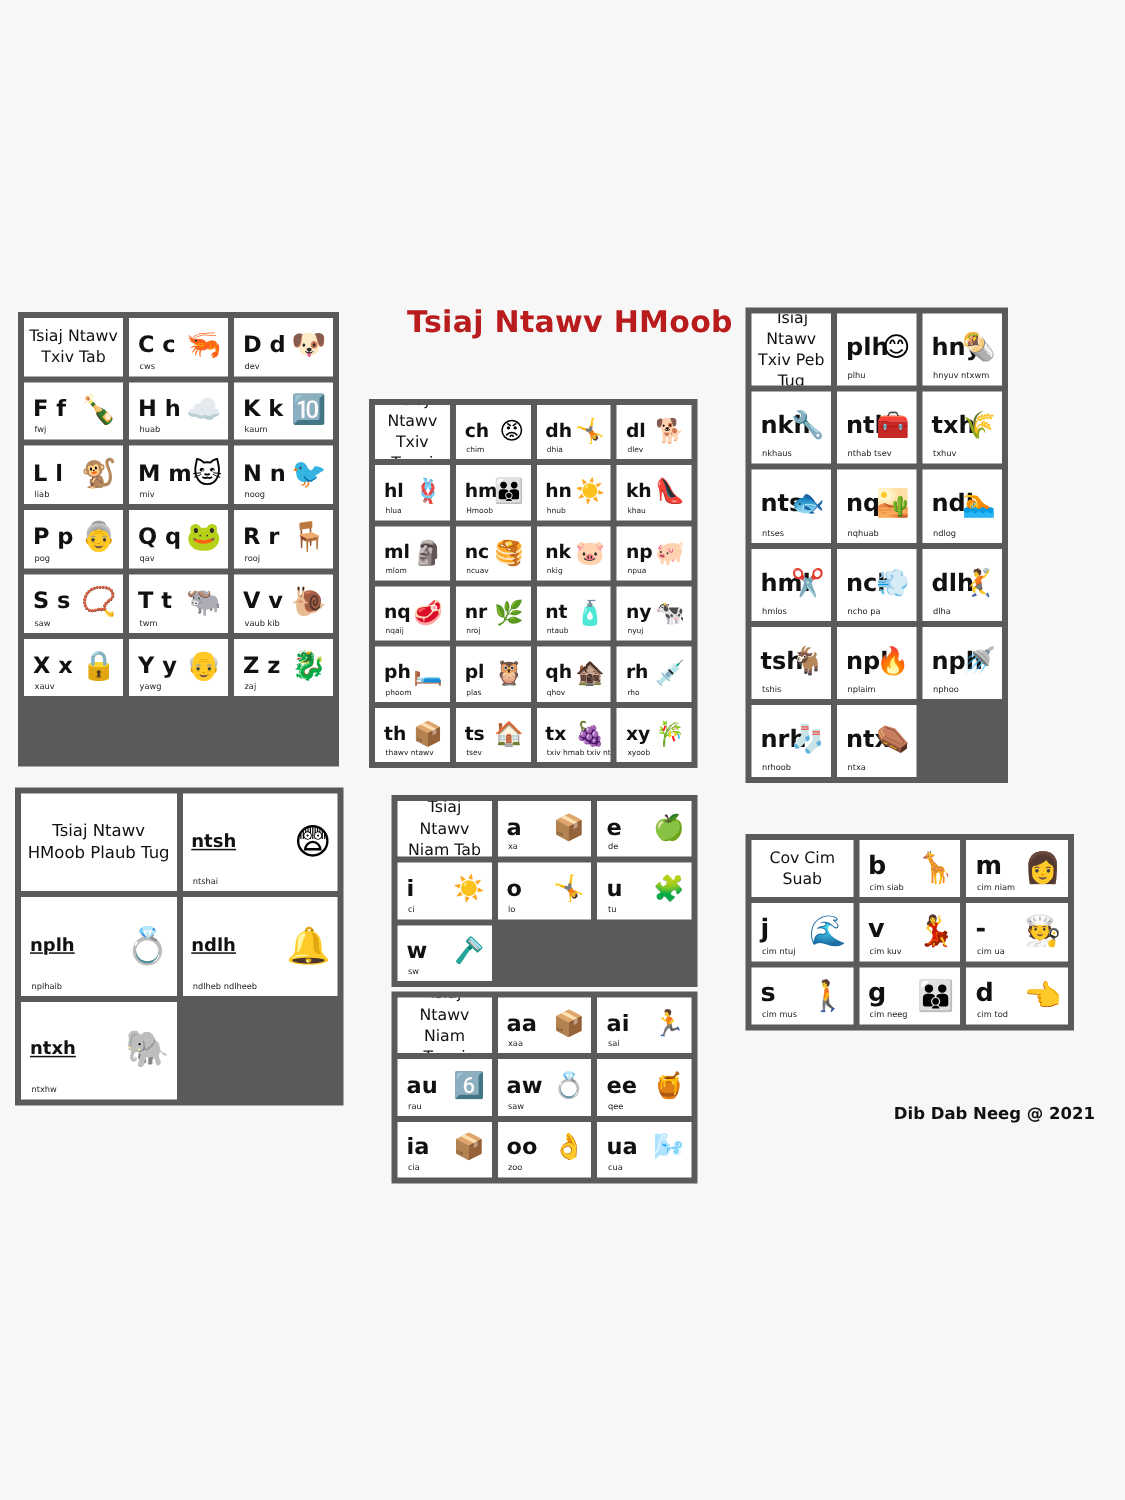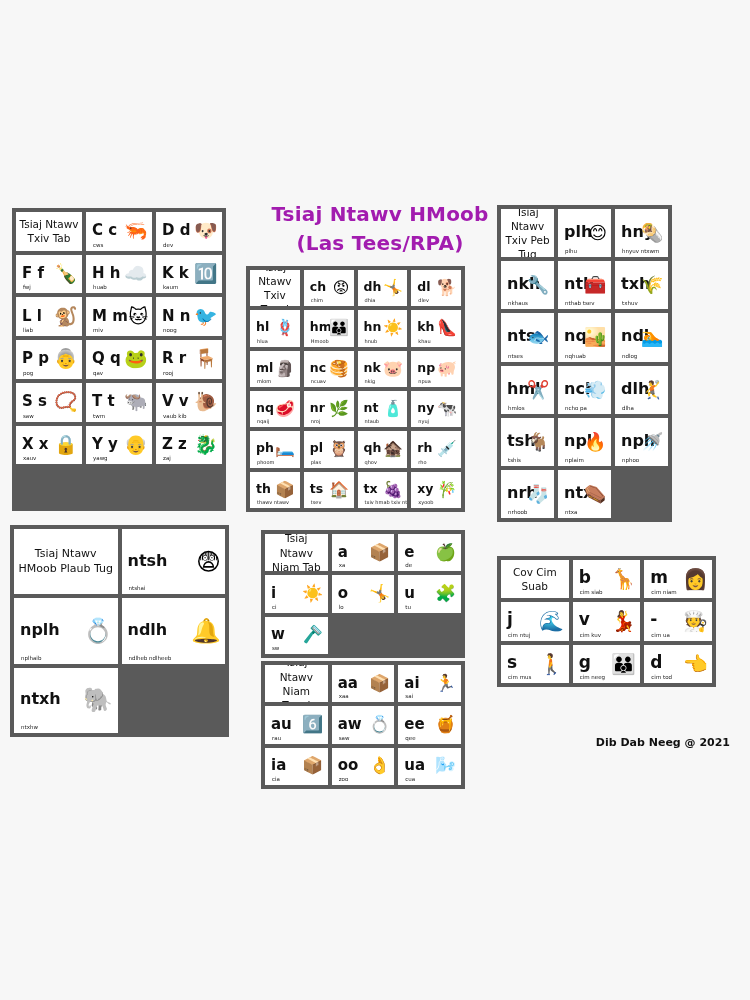--- a/index.html
+++ b/index.html
@@ -23,21 +23,21 @@
   
   #title {
     position: absolute;
     left: 235px;
     top: 200px;
     width: 290px;
     text-align: center;
     font-family: "DejaVu Sans", sans-serif;
     font-weight: bold;
     font-size: 20px;
-    color: #a21caf;
+    color: #b91c1c;
     line-height: 1.45;
     letter-spacing: 0.2px;
   }
   #title .l2 { display:block; }
 
   
   .block {
     position: absolute;
     background: #5a5a5a;
     padding: 4px;
@@ -129,21 +129,21 @@
   #blk-pebtug .letter { font-size: 16px; }
   #blk-pebtug .emoji { font-size: 18px; }
 
   
   #blk-plaubtug {
     left: 10px; top: 525px;
     width: 219px; height: 212px;
     grid-template-columns: repeat(2, 1fr);
     grid-template-rows: repeat(3, 1fr);
   }
-  #blk-plaubtug .letter { font-size: 16px; }
+  #blk-plaubtug .letter { font-size: 12px; text-decoration: underline; }
   #blk-plaubtug .emoji { font-size: 24px; }
   #blk-plaubtug .cell.hidden { background: transparent; }
 
   
   #blk-niamtab {
     left: 261px; top: 530px;
     width: 204px; height: 128px;
     grid-template-columns: repeat(3, 1fr);
     grid-template-rows: repeat(3, 1fr);
   }
@@ -182,21 +182,20 @@
     white-space: nowrap;
   }
 </style>
 </head>
 <body>
 
 <div class="page">
 
   <div id="title">
     <span>Tsiaj Ntawv HMoob</span>
-    <span class="l2">(Las Tees/RPA)</span>
   </div>
 
   <div class="block" id="blk-txivtab">
     <div class="cell headcell">
       <div>
         <div>Tsiaj Ntawv</div>
         <div>Txiv Tab</div>
       </div>
     </div>
     <div class="cell">

